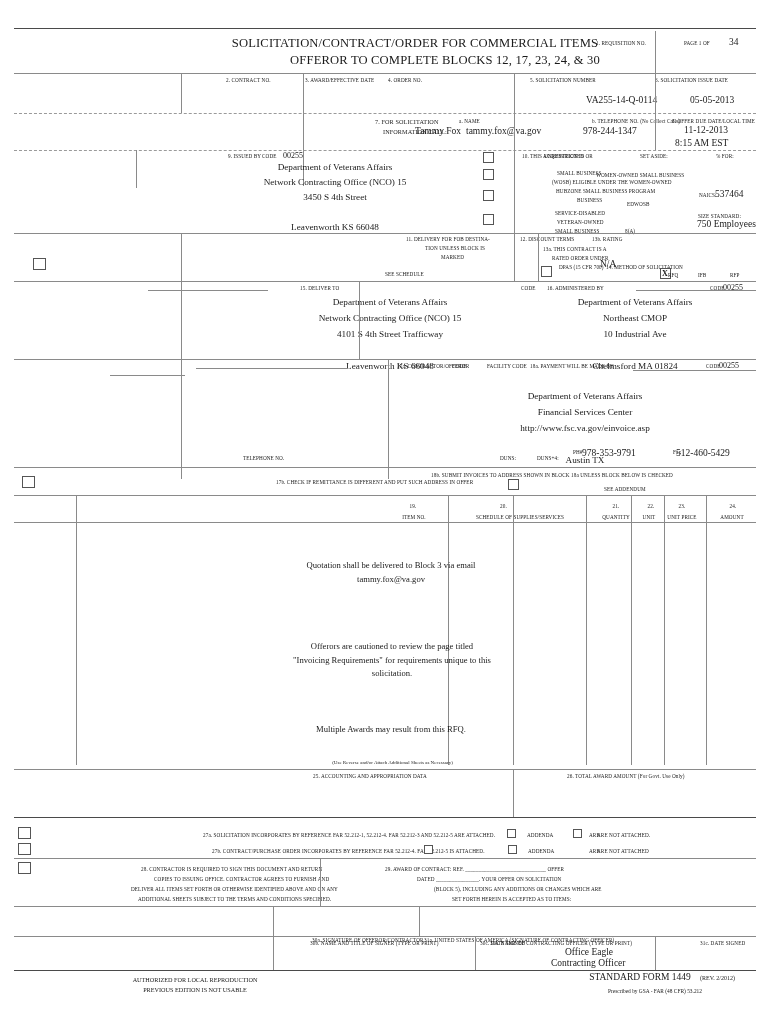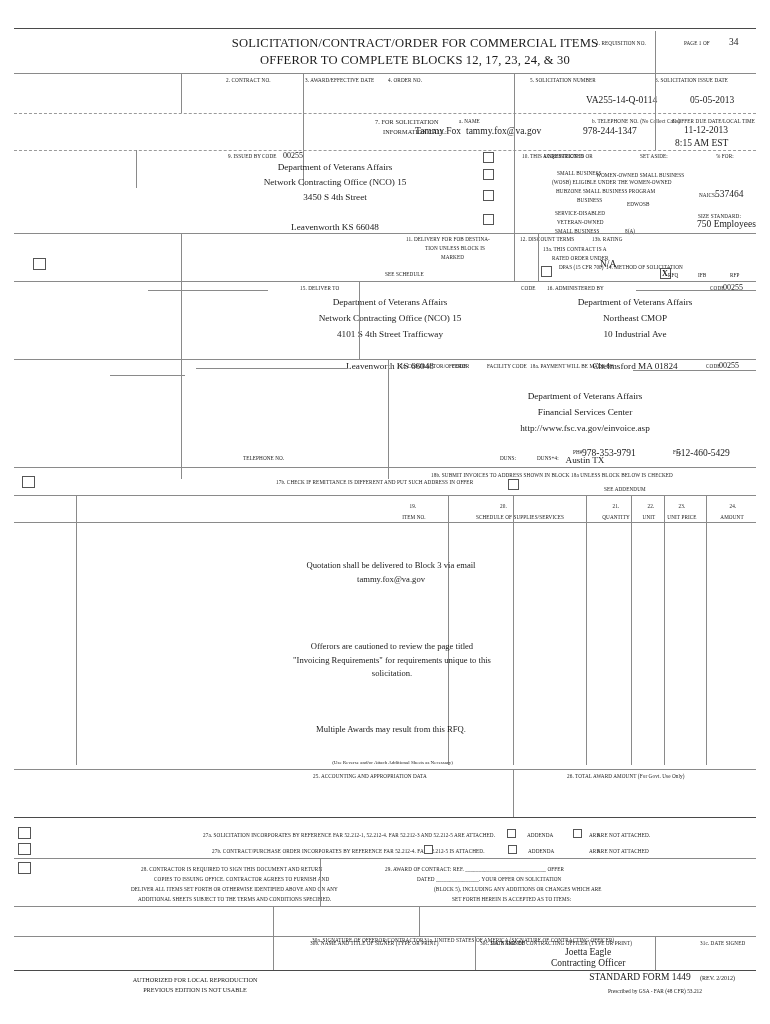--- a/index.html
+++ b/index.html
@@ -41,21 +41,21 @@
     font-size: 12.6px;
     letter-spacing: .15px;
     white-space: nowrap;
     text-align: center;
   }
   .title2 {
     position: absolute;
     font-size: 12.6px;
     letter-spacing: .15px;
     white-space: nowrap;
-    text-align: center;
+    text-align: right;
   }
 
   .body-txt {
     position: absolute;
     font-size: 8.6px;
     line-height: 13.5px;
     text-align: center;
     white-space: pre-line;
   }
   .tiny { font-size: 5px; }
@@ -324,21 +324,21 @@
 
   <div class="vline" style="left:273px; top:906px; height:30px;"></div>
   <div class="vline" style="left:419px; top:906px; height:30px;"></div>
   <div class="hline" style="left:14px; top:936px; width:742px;"></div>
 
   <div class="lbl abs" style="left:310px; top:940px;">30b. NAME AND TITLE OF SIGNER (TYPE OR PRINT)</div>
   <div class="lbl abs" style="left:480px; top:940px;">30c. DATE SIGNED</div>
   <div class="lbl abs" style="left:490px; top:940px;">31b. NAME OF CONTRACTING OFFICER (TYPE OR PRINT)</div>
   <div class="lbl abs" style="left:700px; top:940px;">31c. DATE SIGNED</div>
 
-  <div class="val abs" style="left:565px; top:947px;">Joetta Eagle</div>
+  <div class="val abs" style="left:565px; top:947px;">Office Eagle</div>
   <div class="val abs" style="left:551px; top:958px;">Contracting Officer</div>
 
   <div class="vline" style="left:273px; top:936px; height:34px;"></div>
   <div class="vline" style="left:475px; top:936px; height:34px;"></div>
   <div class="vline" style="left:655px; top:936px; height:34px;"></div>
 
   <div class="hline thick" style="left:14px; top:970px; width:742px;"></div>
 
   <div class="footer-l" style="left:70px; top:975px; width:250px;">AUTHORIZED FOR LOCAL REPRODUCTION</div>
   <div class="footer-l" style="left:70px; top:985px; width:250px;">PREVIOUS EDITION IS NOT USABLE</div>

